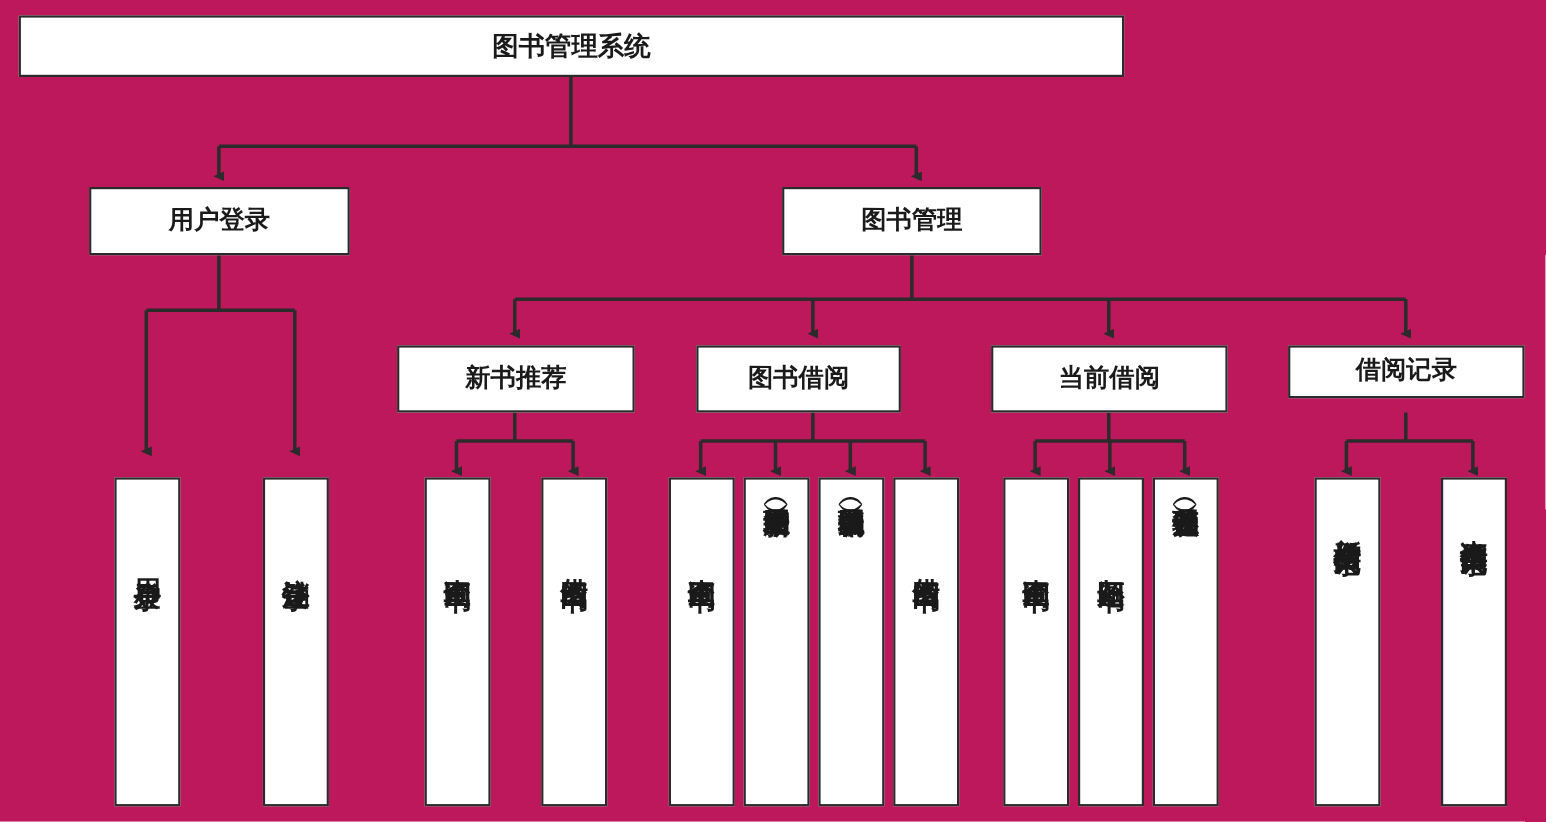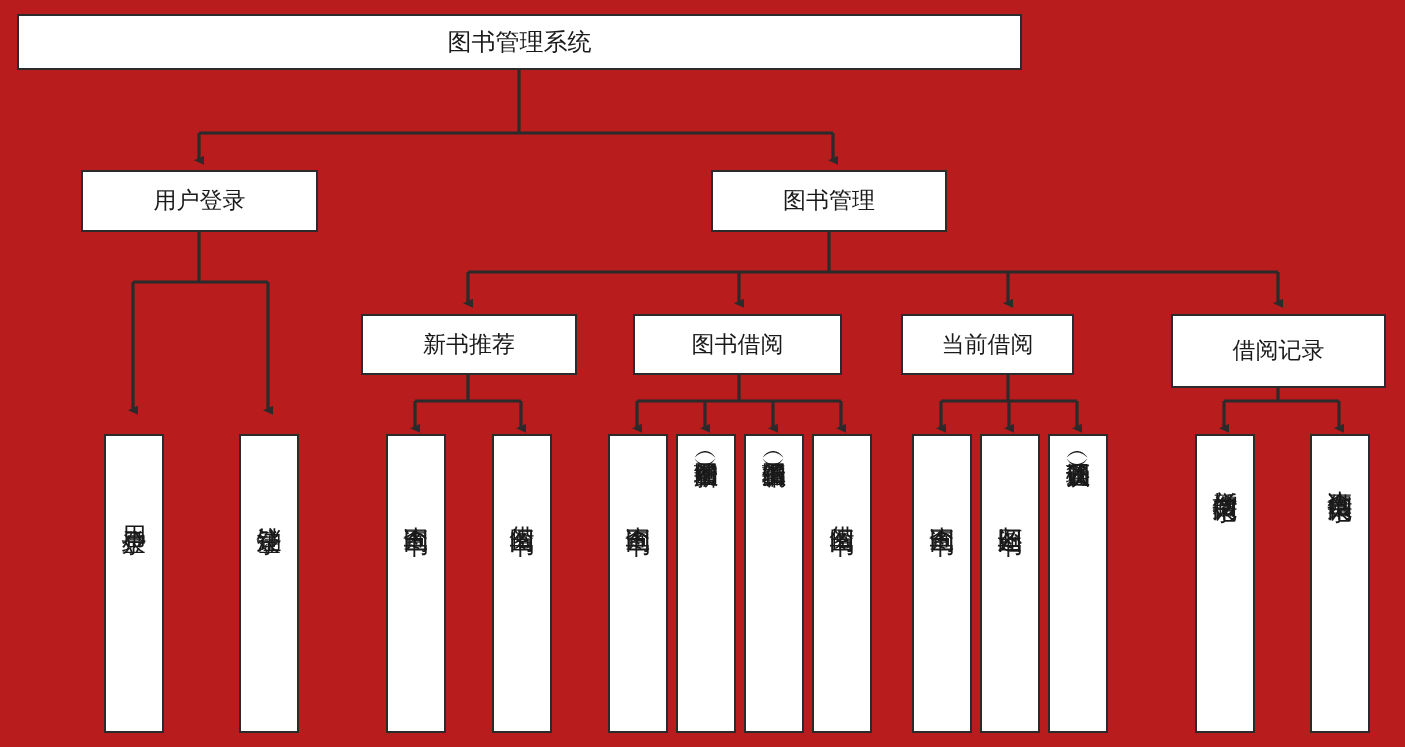--- a/index.html
+++ b/index.html
@@ -8,22 +8,23 @@
     padding: 0;
     background: #ffffff;
   }
   body {
     font-family: "DejaVu Sans", "Liberation Sans", sans-serif;
   }
   #diagram-root {
     position: relative;
     width: 1405px;
     height: 747px;
-    background: #b91c1c;
+    background: #be185d;
     overflow: hidden;
+    font-weight: bold;
   }
   #edge-layer {
     position: absolute;
     left: 0;
     top: 0;
     width: 1405px;
     height: 747px;
     pointer-events: none;
   }
   .node {
@@ -140,27 +141,27 @@
   <div class="node horiz" style="left:81px; top:170px; width:237px; height:62px;">
     <span class="node-label">用户登录</span>
   </div>
   <div class="node horiz" style="left:361px; top:314px; width:216px; height:61px;">
     <span class="node-label">新书推荐</span>
   </div>
 
   <div class="node horiz" style="left:711px; top:170px; width:236px; height:62px;">
     <span class="node-label">图书管理</span>
   </div>
-  <div class="node horiz" style="left:633px; top:314px; width:209px; height:61px;">
+  <div class="node horiz" style="left:633px; top:314px; width:186px; height:61px;">
     <span class="node-label">图书借阅</span>
   </div>
-  <div class="node horiz" style="left:901px; top:314px; width:173px; height:61px;">
+  <div class="node horiz" style="left:901px; top:314px; width:215px; height:61px;">
     <span class="node-label">当前借阅</span>
   </div>
-  <div class="node horiz" style="left:1171px; top:314px; width:215px; height:74px;">
+  <div class="node horiz" style="left:1171px; top:314px; width:215px; height:48px;">
     <span class="node-label">借阅记录</span>
   </div>
 
   <div class="node vert" style="left:104px; top:434px; width:60px; height:299px; padding-top:70px;">
     <span class="node-label">用户登录</span>
   </div>
   <div class="node vert" style="left:239px; top:434px; width:60px; height:299px; padding-top:70px;">
     <span class="node-label">注销登录</span>
   </div>
 

